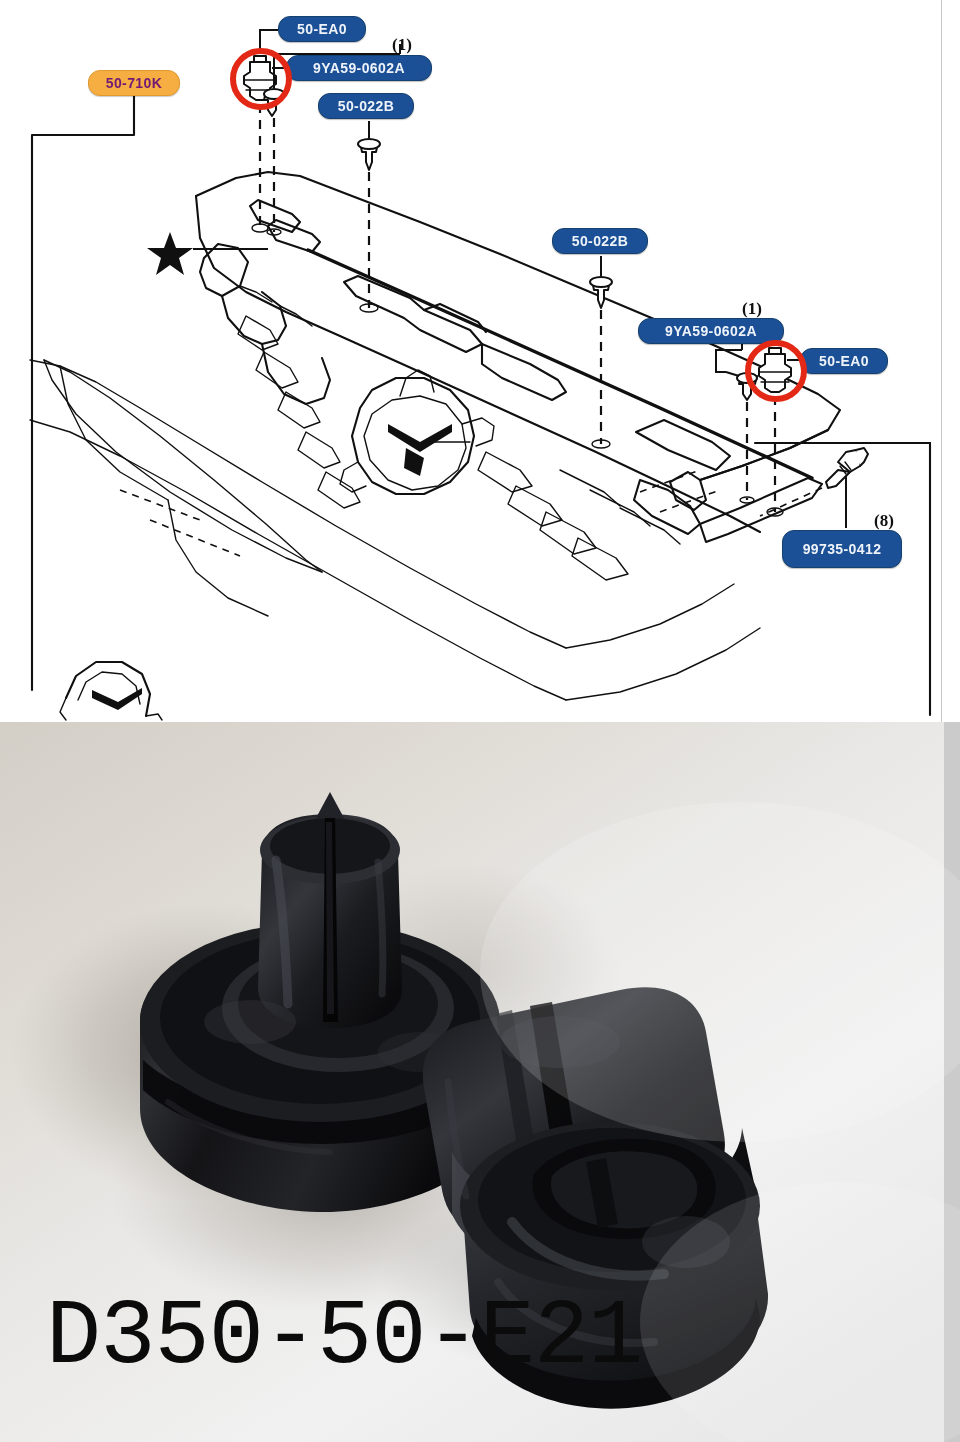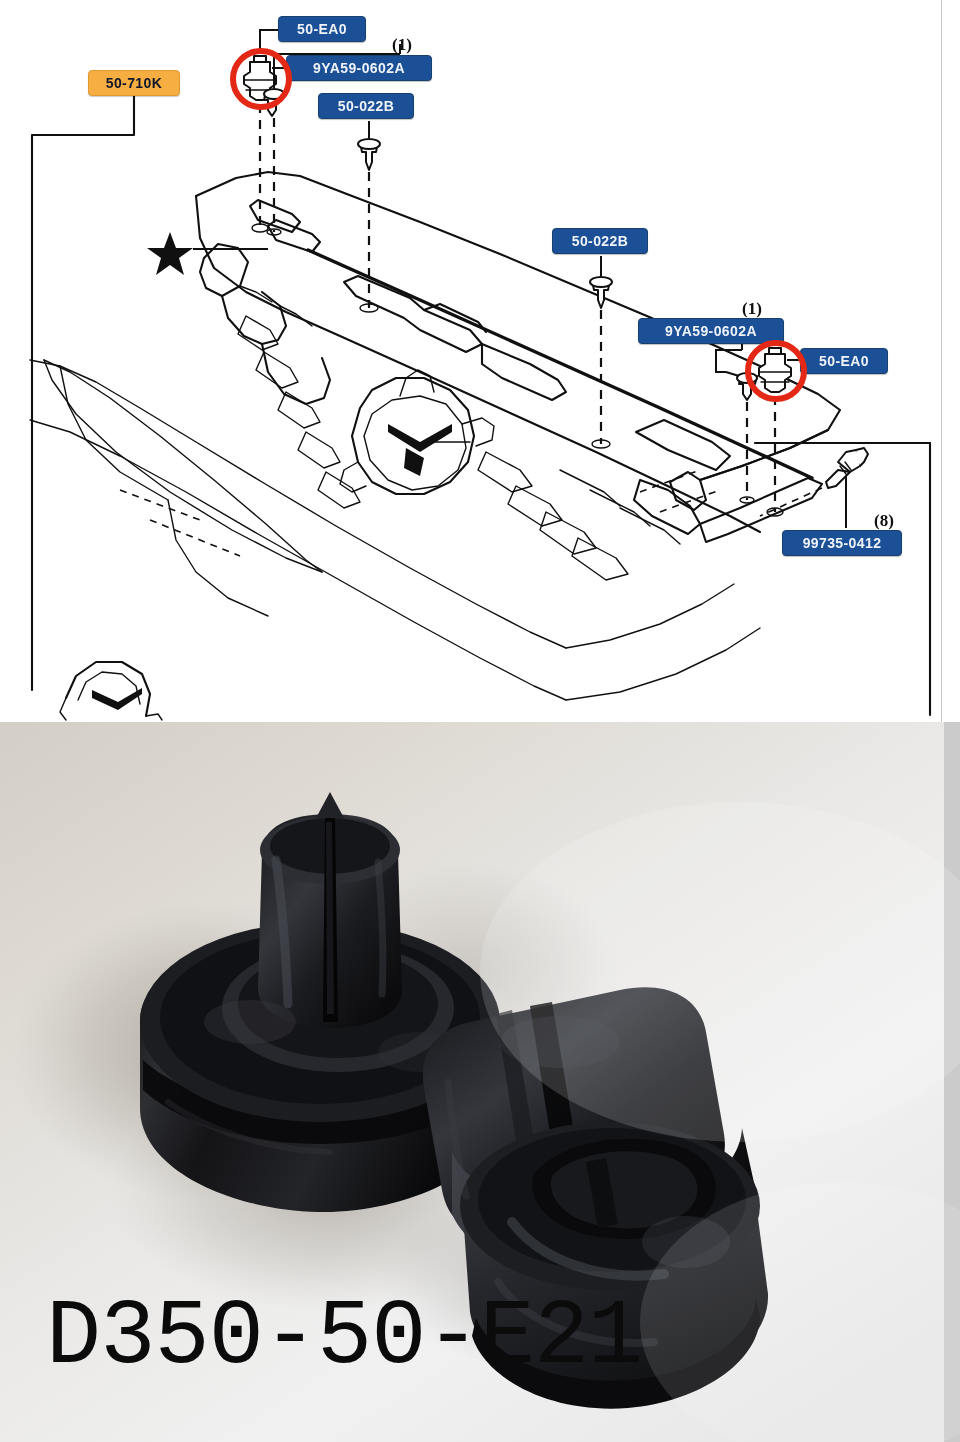--- a/index.html
+++ b/index.html
@@ -38,36 +38,36 @@
     left: 0; top: 0;
   }
 
   
   .pill {
     position: absolute;
     display: flex;
     align-items: center;
     justify-content: center;
     box-sizing: border-box;
-    border-radius: 4px;
+    border-radius: 12px;
     font-weight: bold;
     letter-spacing: 0.4px;
     white-space: nowrap;
     line-height: 1;
     z-index: 40;
   }
   .pill.blue {
     background: #1c5096;
     color: #eef3fa;
     border: 1px solid #16406f;
     box-shadow: 0 1px 1px rgba(0,0,0,0.25);
   }
   .pill.orange {
     background: #f6ad42;
-    color: #0f172a;
+    color: #701a75;
     border: 1px solid #e09a2e;
     box-shadow: 0 1px 1px rgba(0,0,0,0.20);
   }
 
   .qty {
     position: absolute;
     font-family: "Liberation Serif", serif;
     font-weight: bold;
     color: #111;
     z-index: 35;
@@ -295,21 +295,21 @@
     <div class="pill blue" style="left:286px; top:55px; width:146px; height:26px; font-size:14px;">9YA59-0602A</div>
 
     <div class="pill blue" style="left:318px; top:93px; width:96px; height:26px; font-size:14px;">50-022B</div>
 
     <div class="pill blue" style="left:552px; top:228px; width:96px; height:26px; font-size:14px;">50-022B</div>
 
     <div class="pill blue" style="left:638px; top:318px; width:146px; height:26px; font-size:14px;">9YA59-0602A</div>
 
     <div class="pill blue" style="left:800px; top:348px; width:88px; height:26px; font-size:14px;">50-EA0</div>
 
-    <div class="pill blue" style="left:782px; top:530px; width:120px; height:26px; font-size:14px;">99735-0412</div>
+    <div class="pill blue" style="left:782px; top:530px; width:120px; height:38px; font-size:14px;">99735-0412</div>
 
     <div class="qty" style="left:392px; top:36px; font-size:17px;">(1)</div>
     <div class="qty" style="left:742px; top:300px; font-size:17px;">(1)</div>
     <div class="qty" style="left:874px; top:512px; font-size:17px;">(8)</div>
 
     <div class="redring" style="left:230px; top:48px; width:62px; height:62px;"></div>
     <div class="redring" style="left:745px; top:340px; width:62px; height:62px;"></div>
 
     <div class="edge-right"></div>
   </div>

